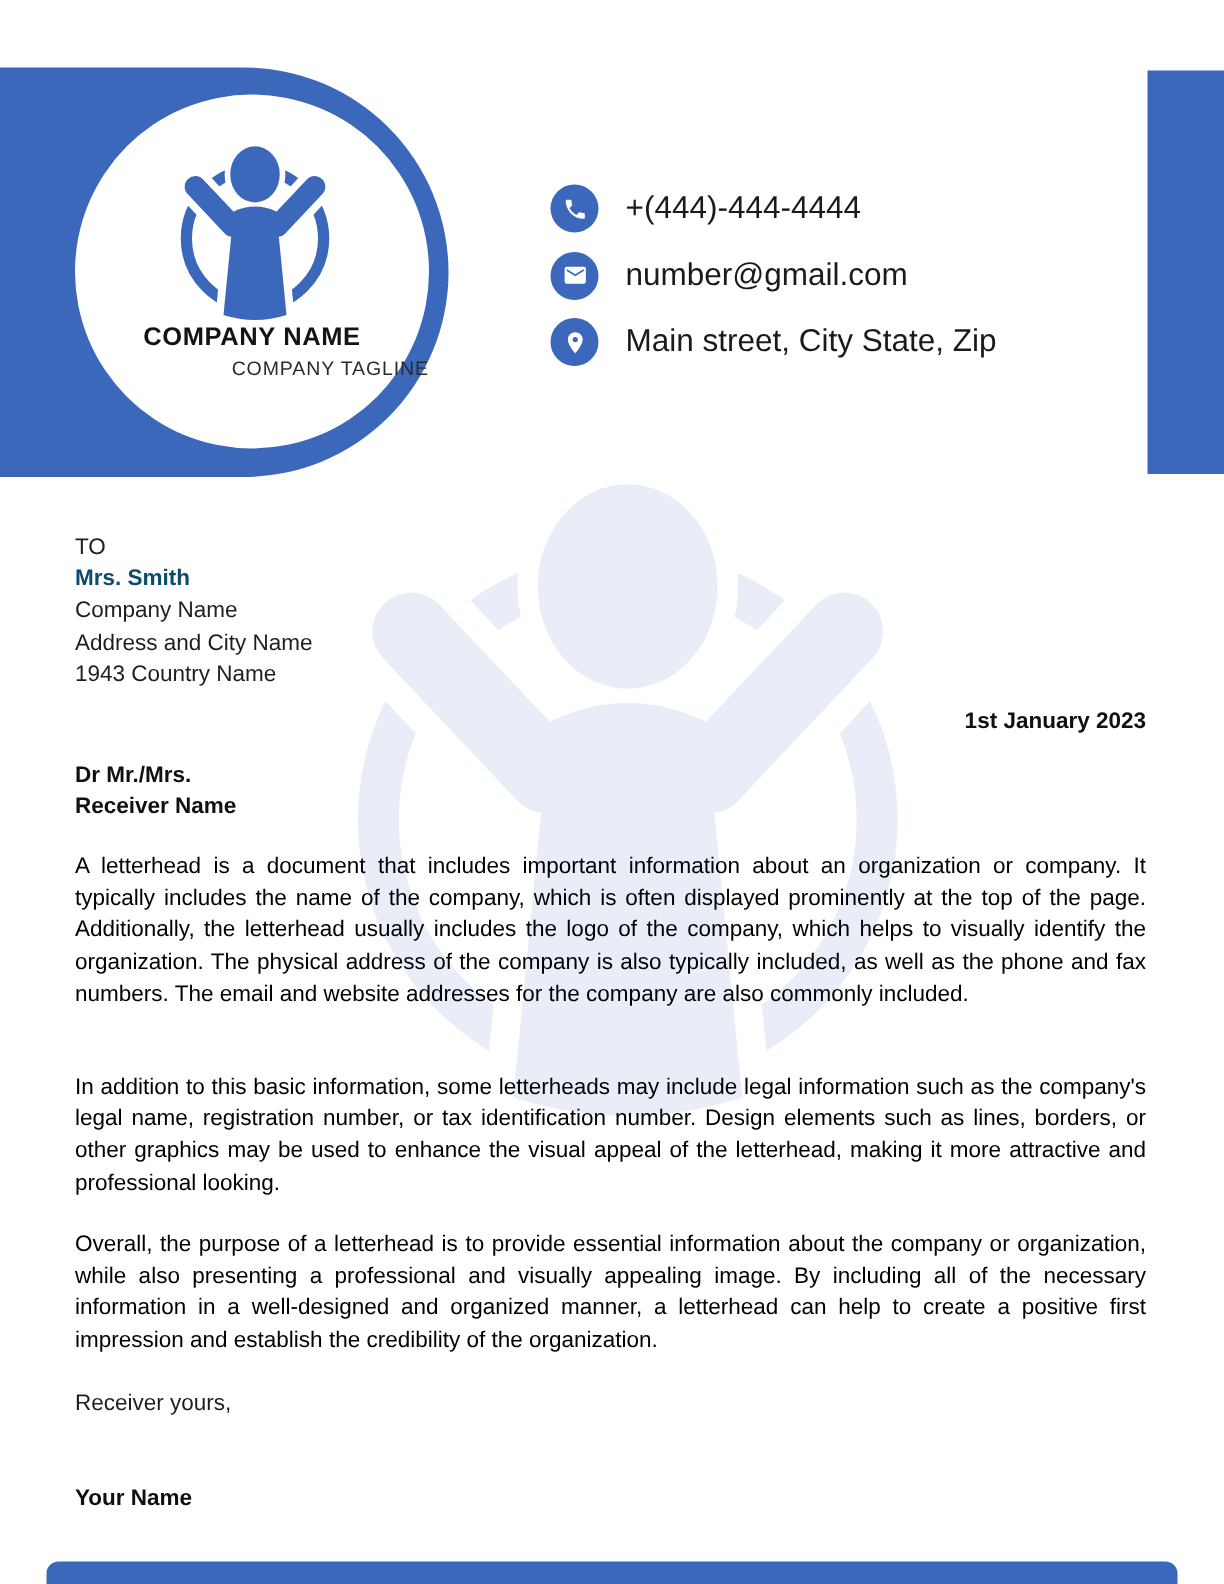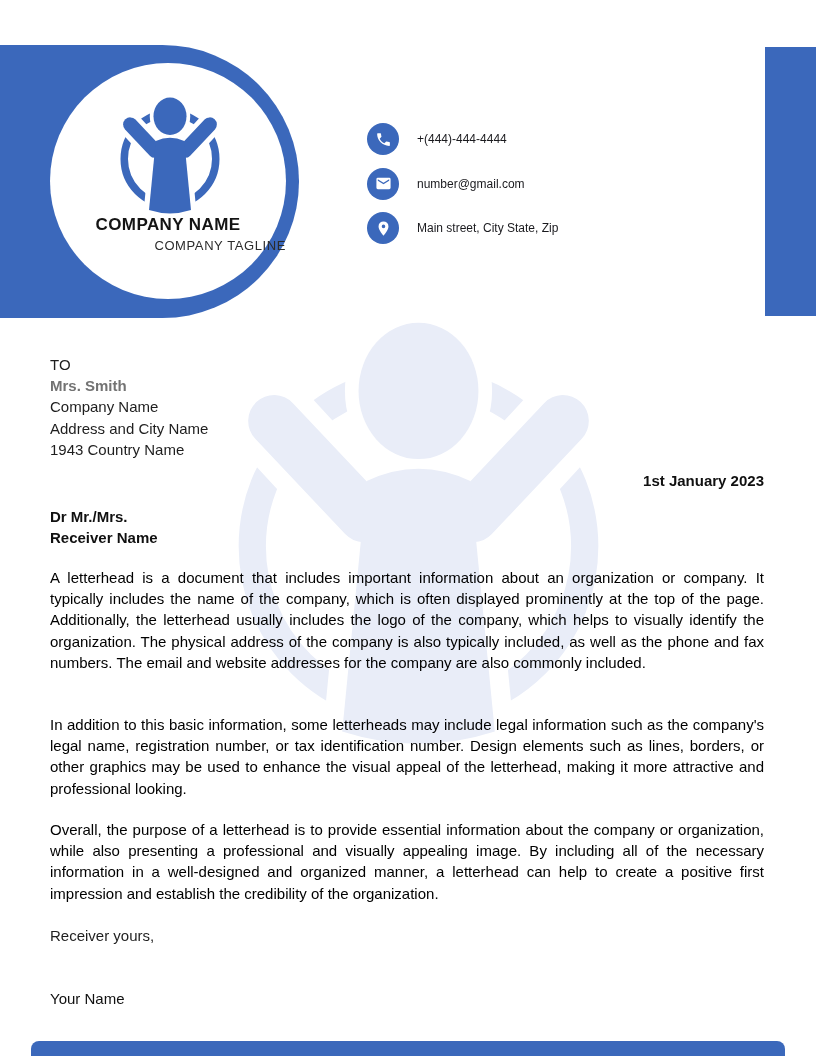--- a/index.html
+++ b/index.html
@@ -16,37 +16,37 @@
   .company-name{position:absolute;left:50px;top:215px;width:236px;text-align:center;
                 font-weight:bold;font-size:17px;letter-spacing:.4px;color:#141414;}
   .company-tagline{position:absolute;left:50px;top:238px;width:236px;text-align:right;
                    font-size:13px;letter-spacing:.6px;color:#2b2b2b;}
 
   .contact-list{position:absolute;left:367px;top:123px;}
   .contact-row{display:flex;align-items:center;height:32px;margin-bottom:12.5px;}
   .contact-bubble{width:32px;height:32px;border-radius:50%;background:var(--brand);
                   display:flex;align-items:center;justify-content:center;flex:0 0 32px;}
   .contact-bubble svg{width:17px;height:17px;fill:#ffffff;}
-  .contact-text{margin-left:18px;font-size:12px;color:#1a1a1e;}
+  .contact-text{margin-left:18px;font-size:21px;color:#1a1a1e;}
 
   
   .watermark{position:absolute;left:146px;top:252px;width:545px;height:545px;color:#e9edf8;z-index:0;}
 
   
   .body-block{position:absolute;left:50px;width:714px;font-size:15px;line-height:21.2px;z-index:1;}
   .recipient{top:354px;}
-  .recipient .bold{font-weight:bold;color:#737373;}
+  .recipient .bold{font-weight:bold;color:#0c4a6e;}
   .date-line{top:470px;text-align:right;font-weight:bold;color:#101010;}
   .salutation{top:506px;font-weight:bold;color:#101010;}
   .para{text-align:justify;color:#000000;}
   .para-1{top:567px;}
   .para-2{top:714px;}
   .para-3{top:819px;}
   .signoff{top:925px;}
-  .signature-name{top:988px;font-weight:normal;color:#101010;}
+  .signature-name{top:988px;font-weight:bold;color:#101010;}
 
   .bottom-bar{position:absolute;left:31px;top:1041px;width:754px;height:22px;background:var(--brand);
               border-radius:8px;}
 </style>
 </head>
 <body>
 
 <svg width="0" height="0" style="position:absolute">
   <symbol id="logo-person" viewBox="0 0 100 100">
     <circle cx="50" cy="54" r="30.5" fill="none" stroke="currentColor" stroke-width="5"></circle>

